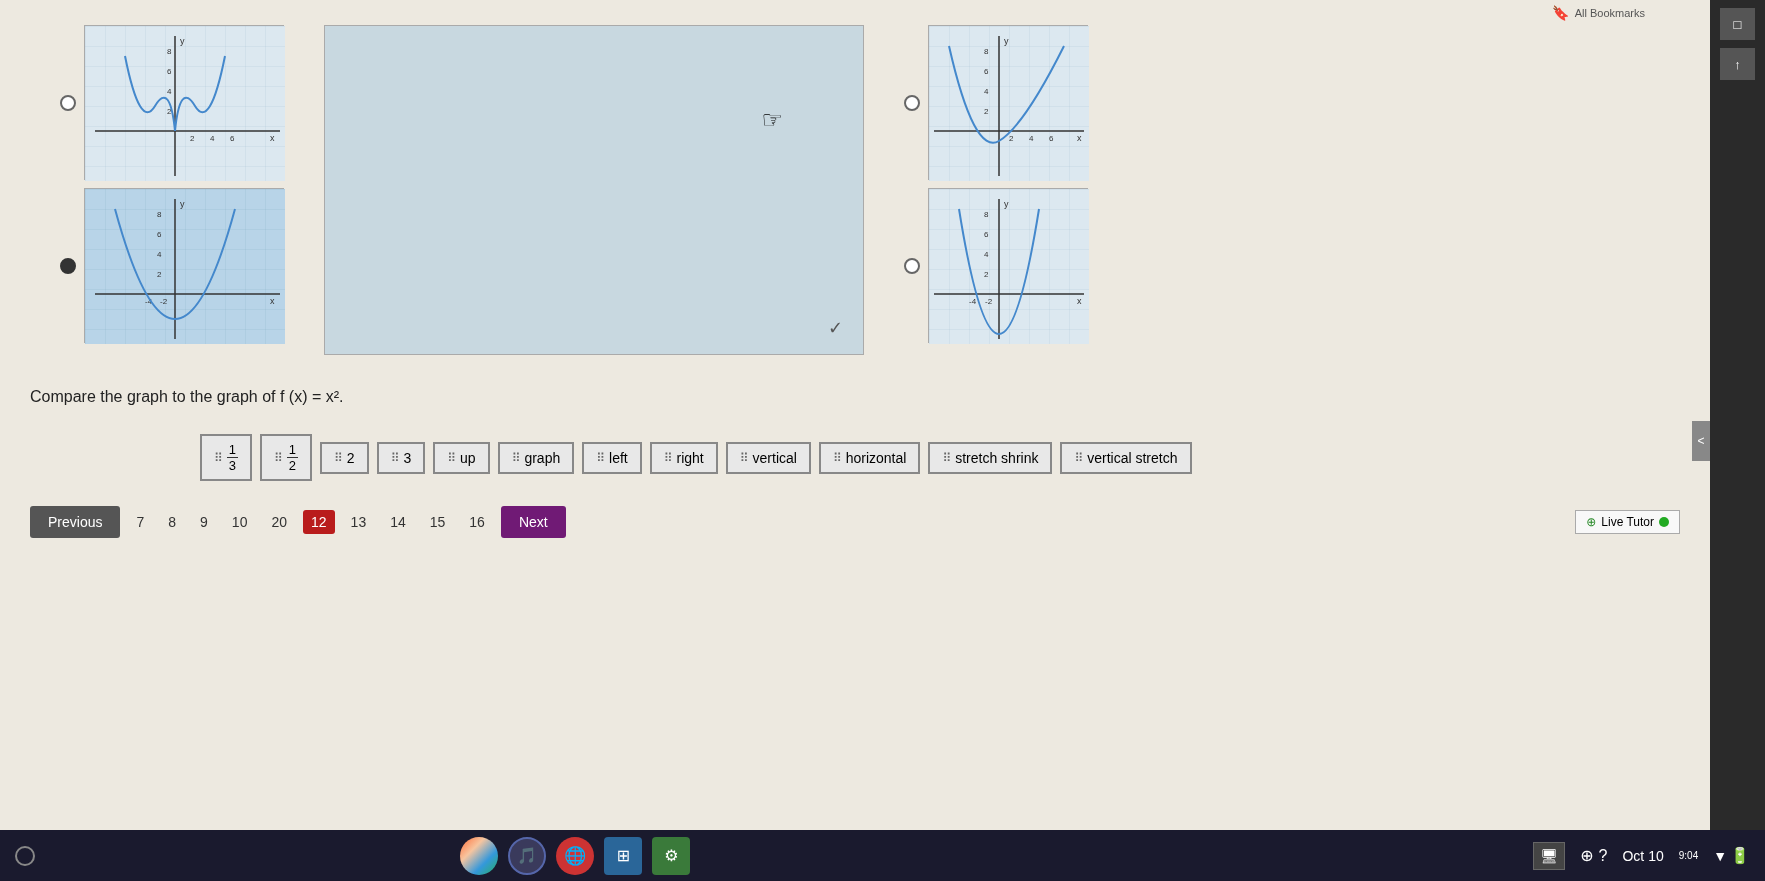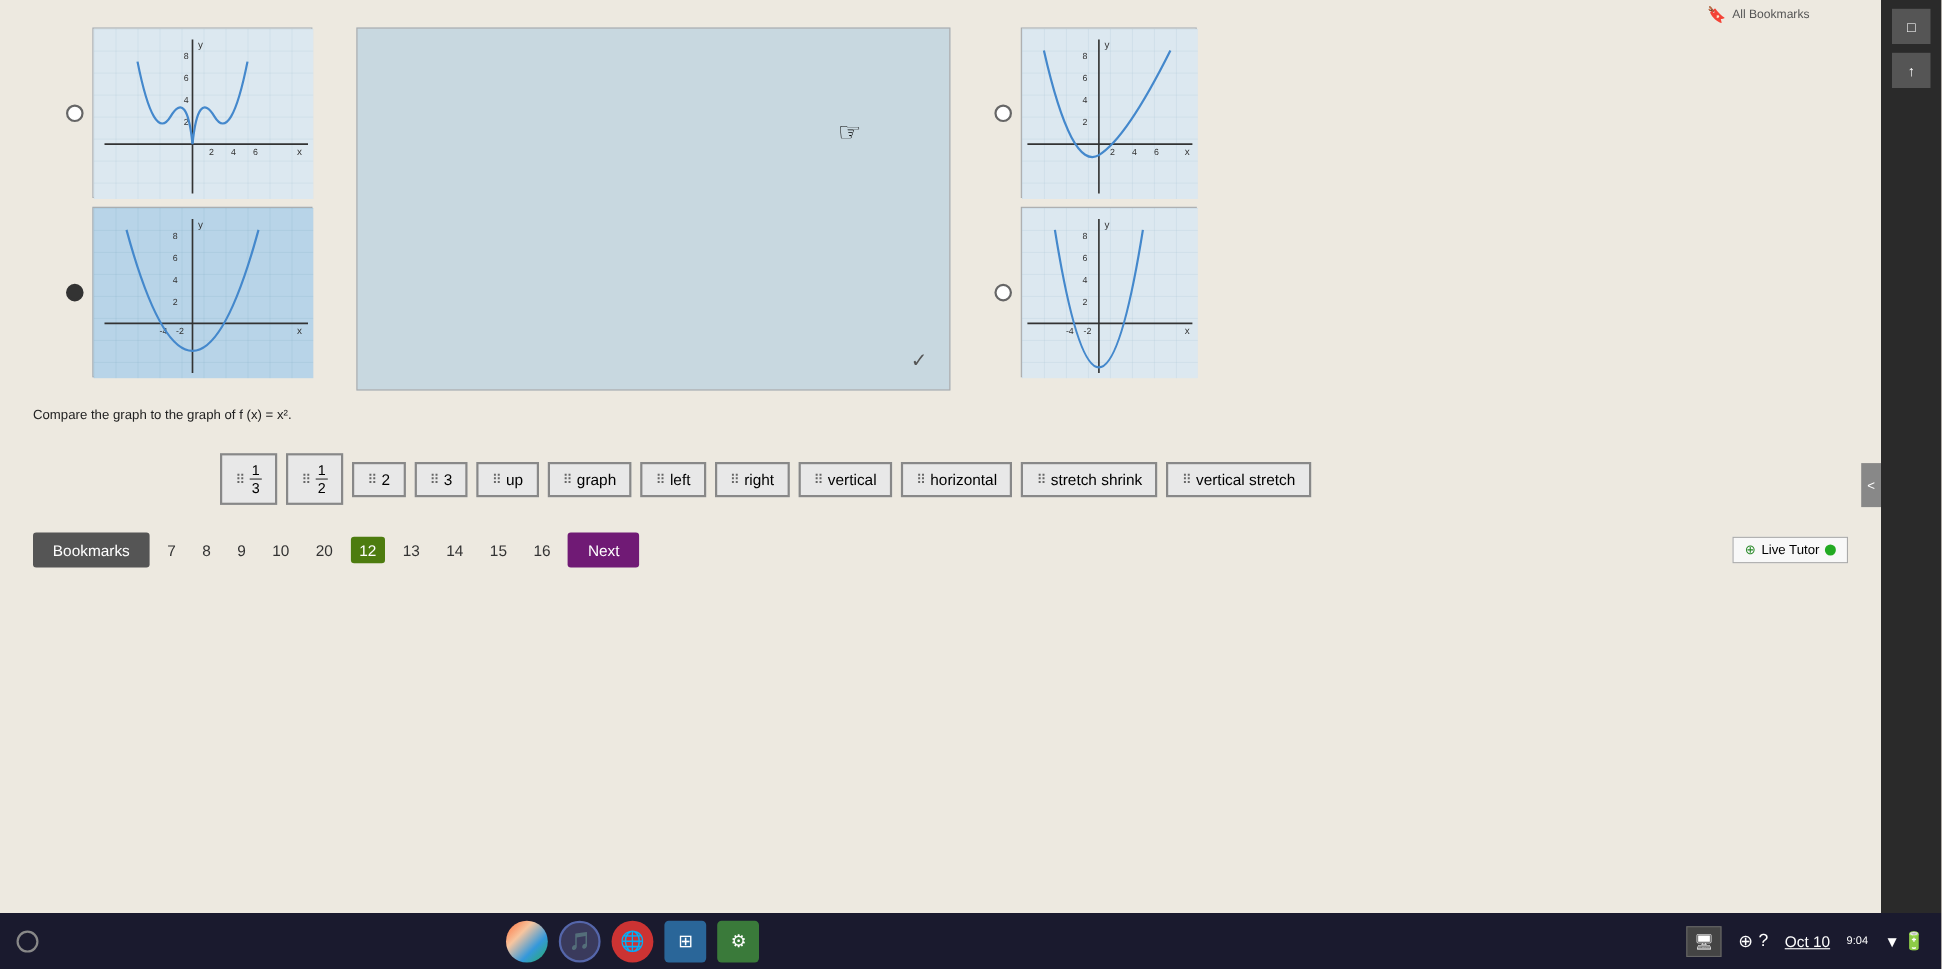--- a/index.html
+++ b/index.html
@@ -58,21 +58,21 @@
     }
 
     .page-num {
       font-size: 14px;
       color: #333;
       cursor: pointer;
       padding: 4px 8px;
     }
 
     .page-num.active {
-      background: #4d7c0f;
+      background: #b91c1c;
       color: white;
       border-radius: 3px;
     }
 
     
     svg {
       display: block;
     }
 
     .radio-circle {
@@ -226,21 +226,21 @@
 
               <path d="M 30,20 Q 50,145 70,145 Q 90,145 110,20" fill="none" stroke="#4488cc" stroke-width="2"></path>
             </svg>
           </div>
         </div>
 
       </div>
 
     </div>
 
-    <div style="margin-top:15px; font-size:12px; color:#222;">
+    <div style="margin-top:33px; font-size:16px; color:#222;">
       <span>Compare the graph to the graph of f (x) = x².</span>
     </div>
 
 
     <div style="display:flex; align-items:center; gap:8px; margin-top:28px; margin-left:170px; flex-wrap:wrap;">
 
       <div class="tile">
         <span class="tile-dots">⠿</span>
         <span style="display:inline-flex;flex-direction:column;align-items:center;font-size:13px;">
           <span style="border-bottom:1px solid #333;padding:0 2px;">1</span>
@@ -303,21 +303,21 @@
 
       <div class="tile">
         <span class="tile-dots">⠿</span>
         <span>vertical stretch</span>
       </div>
 
     </div>
 
     <div style="display:flex; align-items:center; gap:8px; margin-top:25px;">
 
-      <button class="prev-btn">Bookmarks</button>
+      <button class="prev-btn">Previous</button>
 
       <span class="page-num">7</span>
       <span class="page-num">8</span>
       <span class="page-num">9</span>
       <span class="page-num">10</span>
       <span class="page-num">20</span>
       <span class="page-num active">12</span>
       <span class="page-num">13</span>
       <span class="page-num">14</span>
       <span class="page-num">15</span>
@@ -368,21 +368,21 @@
 
       <div style="width:32px;height:28px;background:#444;border:1px solid #666;display:flex;align-items:center;justify-content:center;cursor:pointer;">
         <span style="font-size:14px;">🖥</span>
       </div>
 
       <div style="display:flex; align-items:center; gap:5px; cursor:pointer;">
         <span style="font-size:16px;">⊕</span>
         <span style="font-size:16px;">?</span>
       </div>
 
-      <span style="font-size:14px;text-decoration:underline;">Oct 10</span>
+      <span style="font-size:14px;">Oct 10</span>
       <span style="font-size:10px;">9:04</span>
 
       <div style="display:flex; align-items:center; gap:3px;">
         <span style="font-size:14px;">▼</span>
         <span style="font-size:16px;">🔋</span>
       </div>
 
     </div>
   </div>
 

